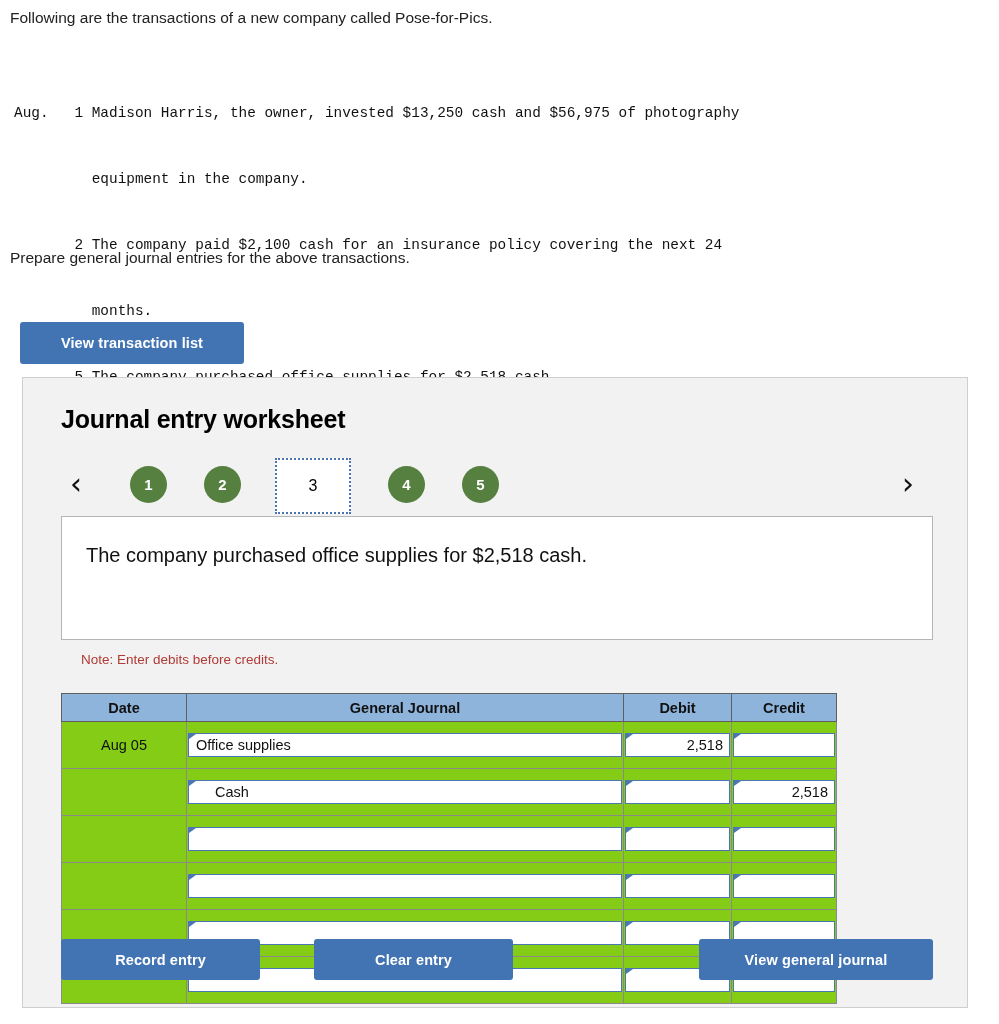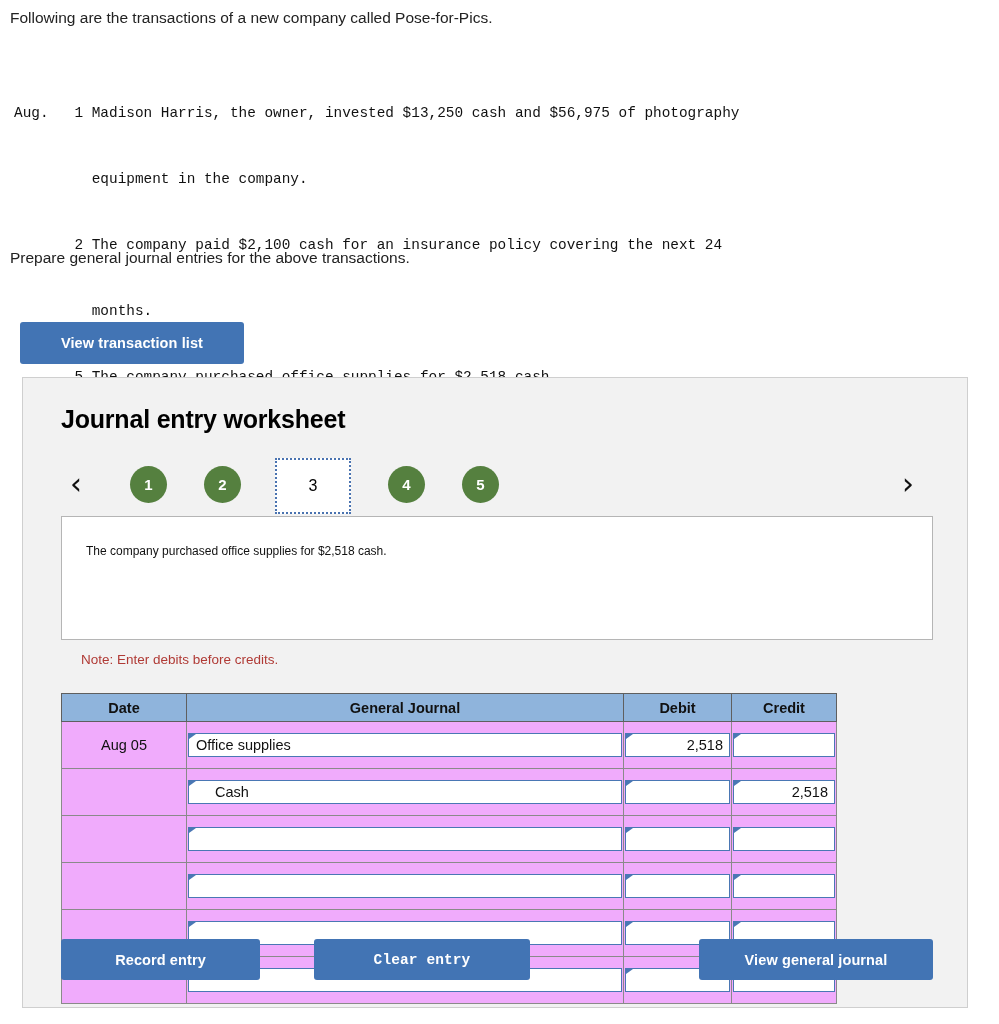--- a/index.html
+++ b/index.html
@@ -135,40 +135,40 @@
   .desc-box {
     position: absolute;
     left: 38px; top: 138px;
     width: 872px; height: 124px;
     background: #ffffff;
     border: 1px solid #b5b5b5;
   }
   .desc-text {
     position: absolute;
     left: 24px; top: 27px;
-    font-size: 12px;
+    font-size: 20px;
     color: #111;
   }
 
   .note {
     position: absolute;
     left: 38px; top: 274px;
     font-size: 13.5px;
     color: #b03a35;
     margin-left: 20px;
   }
 
   
   .jtable {
     position: absolute;
     left: 38px; top: 315px;
     width: 772px;
     border-collapse: collapse;
     table-layout: fixed;
-    background: #f0abfc;
+    background: #84cc16;
   }
   .jtable th {
     background: #8fb4dc;
     border: 1px solid #5f5f5f;
     height: 28px;
     font-size: 14.5px;
     font-weight: bold;
     color: #111;
     text-align: center;
   }
@@ -220,21 +220,21 @@
 
   
   #record-entry {
     position: absolute;
     left: 38px; top: 561px;
     width: 199px; height: 41px;
   }
   #clear-entry {
     position: absolute;
     left: 291px; top: 561px;
-    width: 216px; height: 41px; font-family: Liberation Mono, monospace;
+    width: 199px; height: 41px;
   }
   #view-general-journal {
     position: absolute;
     left: 676px; top: 561px;
     width: 234px; height: 41px;
   }
 </style>
 </head>
 <body>
 

